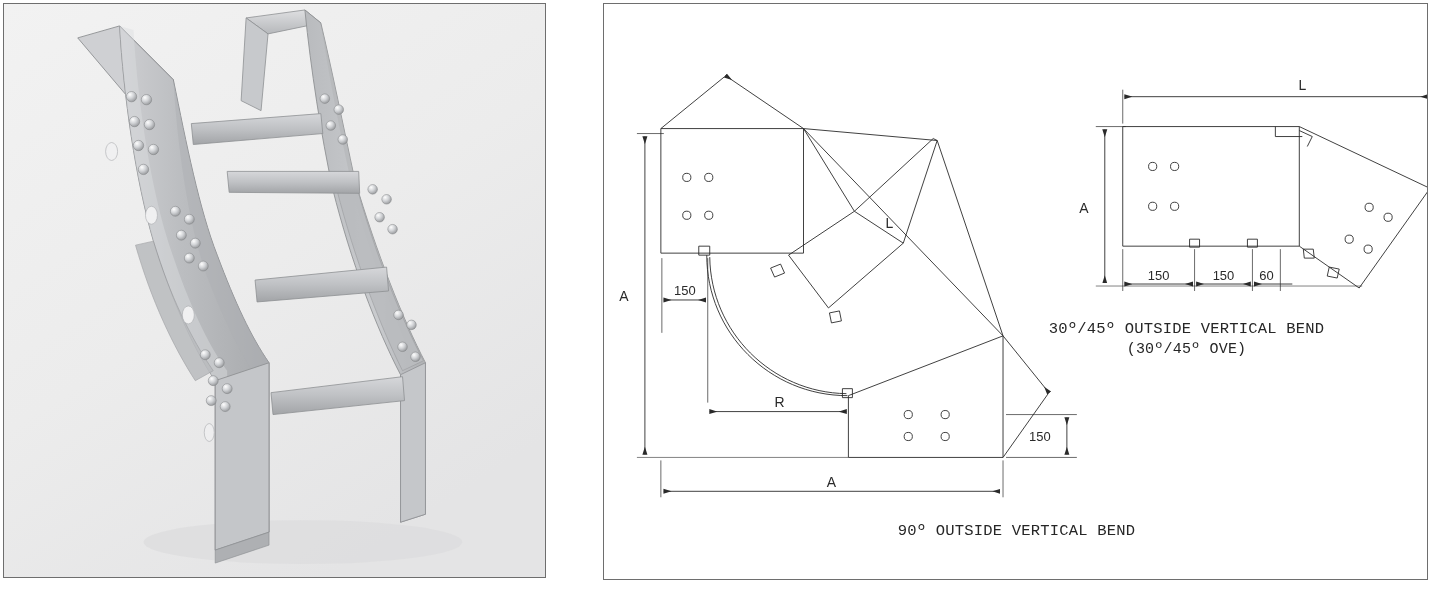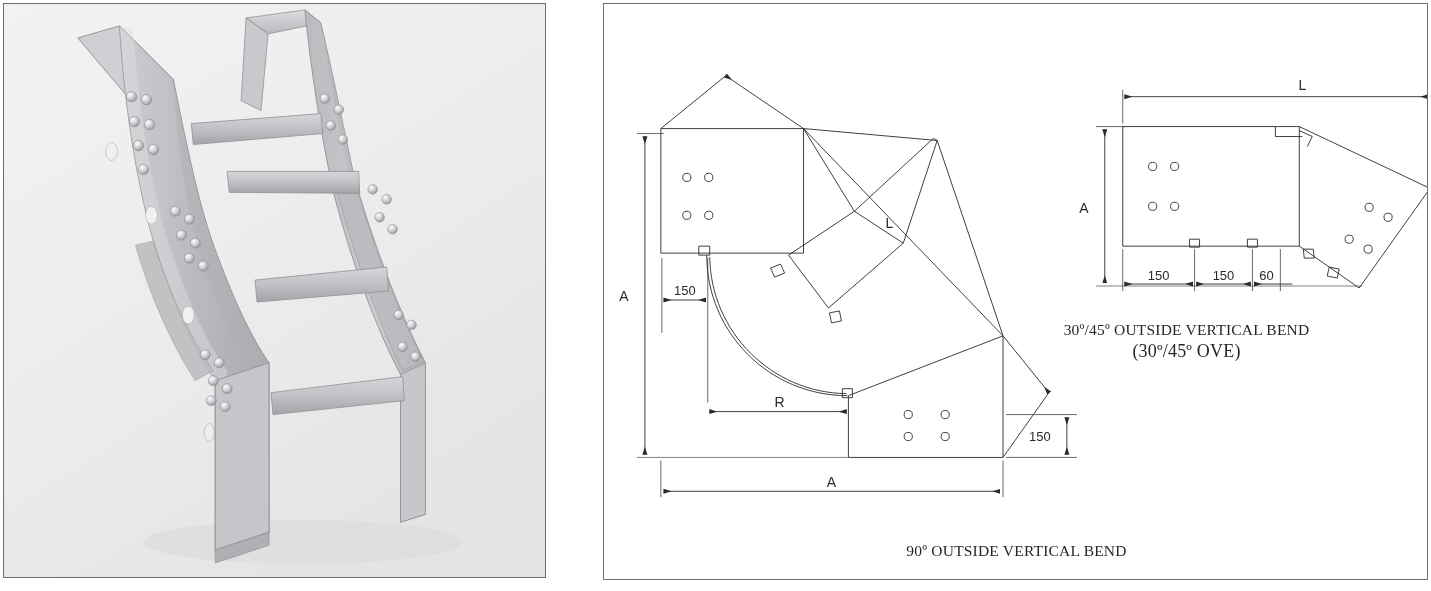--- a/index.html
+++ b/index.html
@@ -60,30 +60,30 @@
     width: 100%;
     height: 100%;
     display: block;
   }
 
   
   .caption {
     position: absolute;
     text-align: center;
     color: #262626;
-    font-family: Liberation Serif, serif;
+    font-family: Liberation Mono, monospace;
     line-height: 1.28;
     white-space: nowrap;
   }
   .caption .line1 { font-size: 15.5px; letter-spacing: 0.2px; }
-  .caption .line2 { font-size: 18px; letter-spacing: 0.2px; }
+  .caption .line2 { font-size: 15px; letter-spacing: 0.2px; }
 
   #cap90 {
     left: 0px;
-    top: 537px;
+    top: 518px;
     width: 825px;
   }
   #cap3045 {
     left: 340px;
     top: 316px;
     width: 485px;
   }
 
   svg text {
     font-family: "Liberation Sans", sans-serif;

